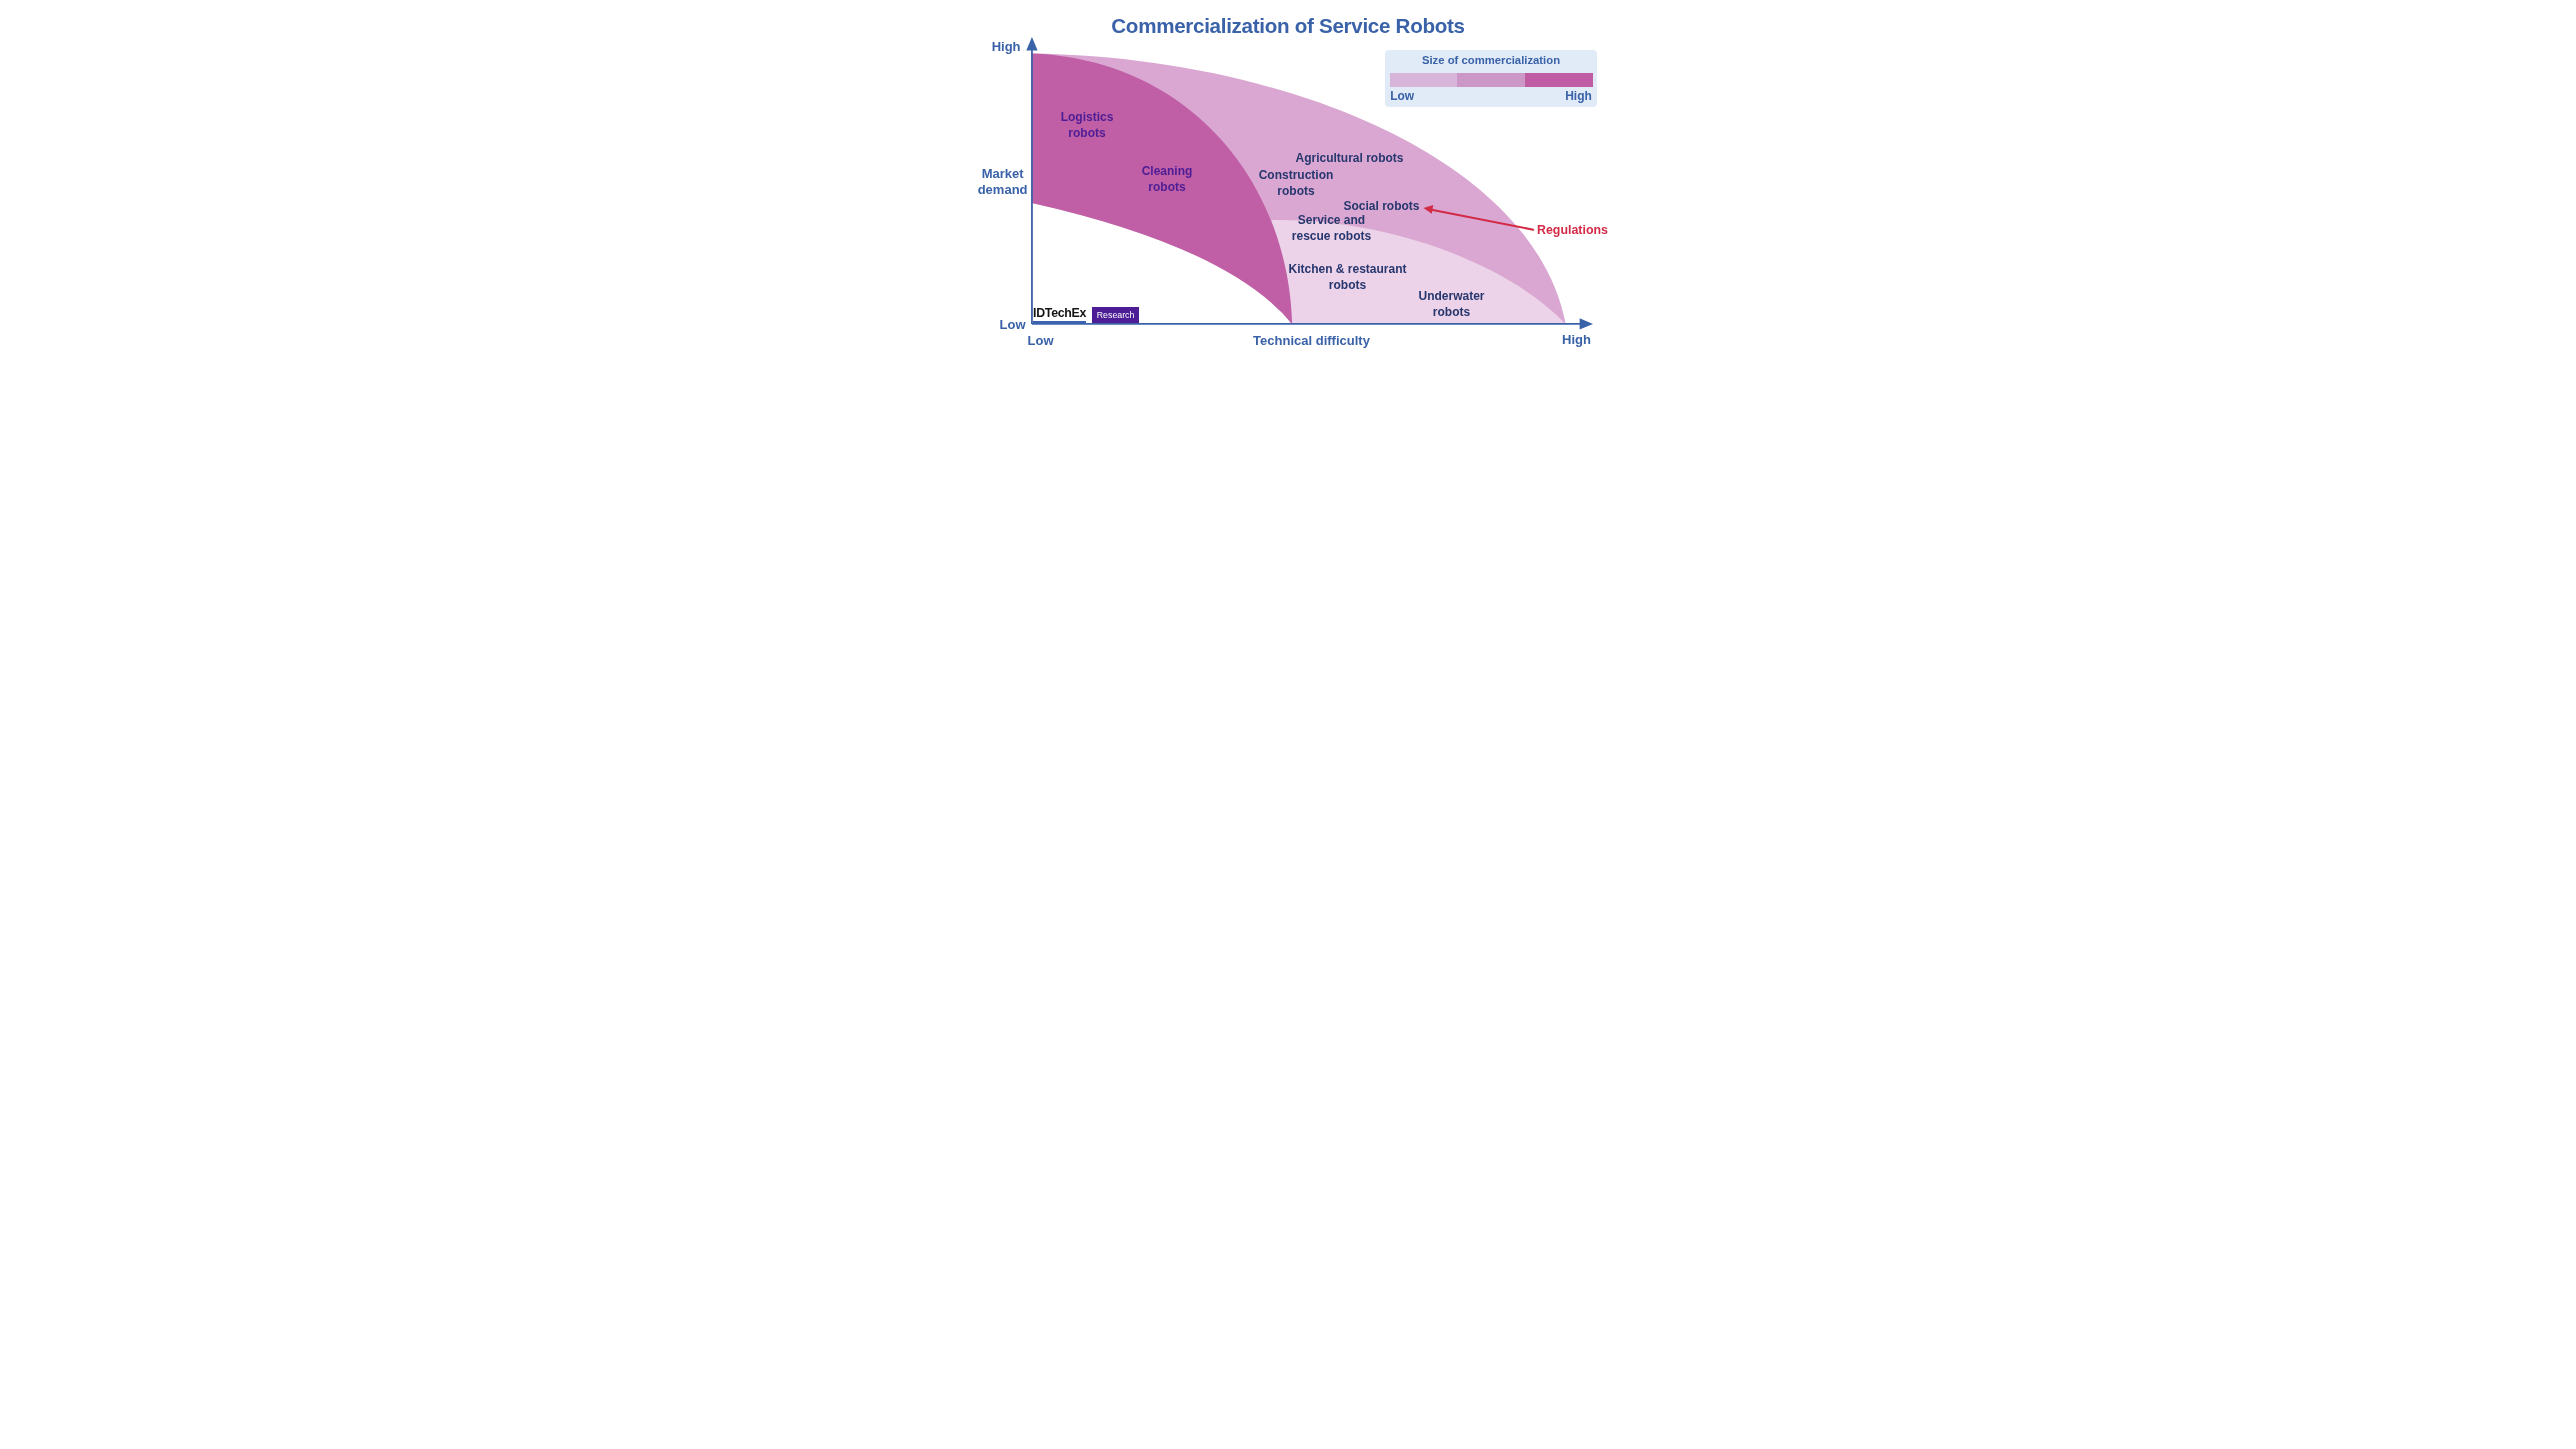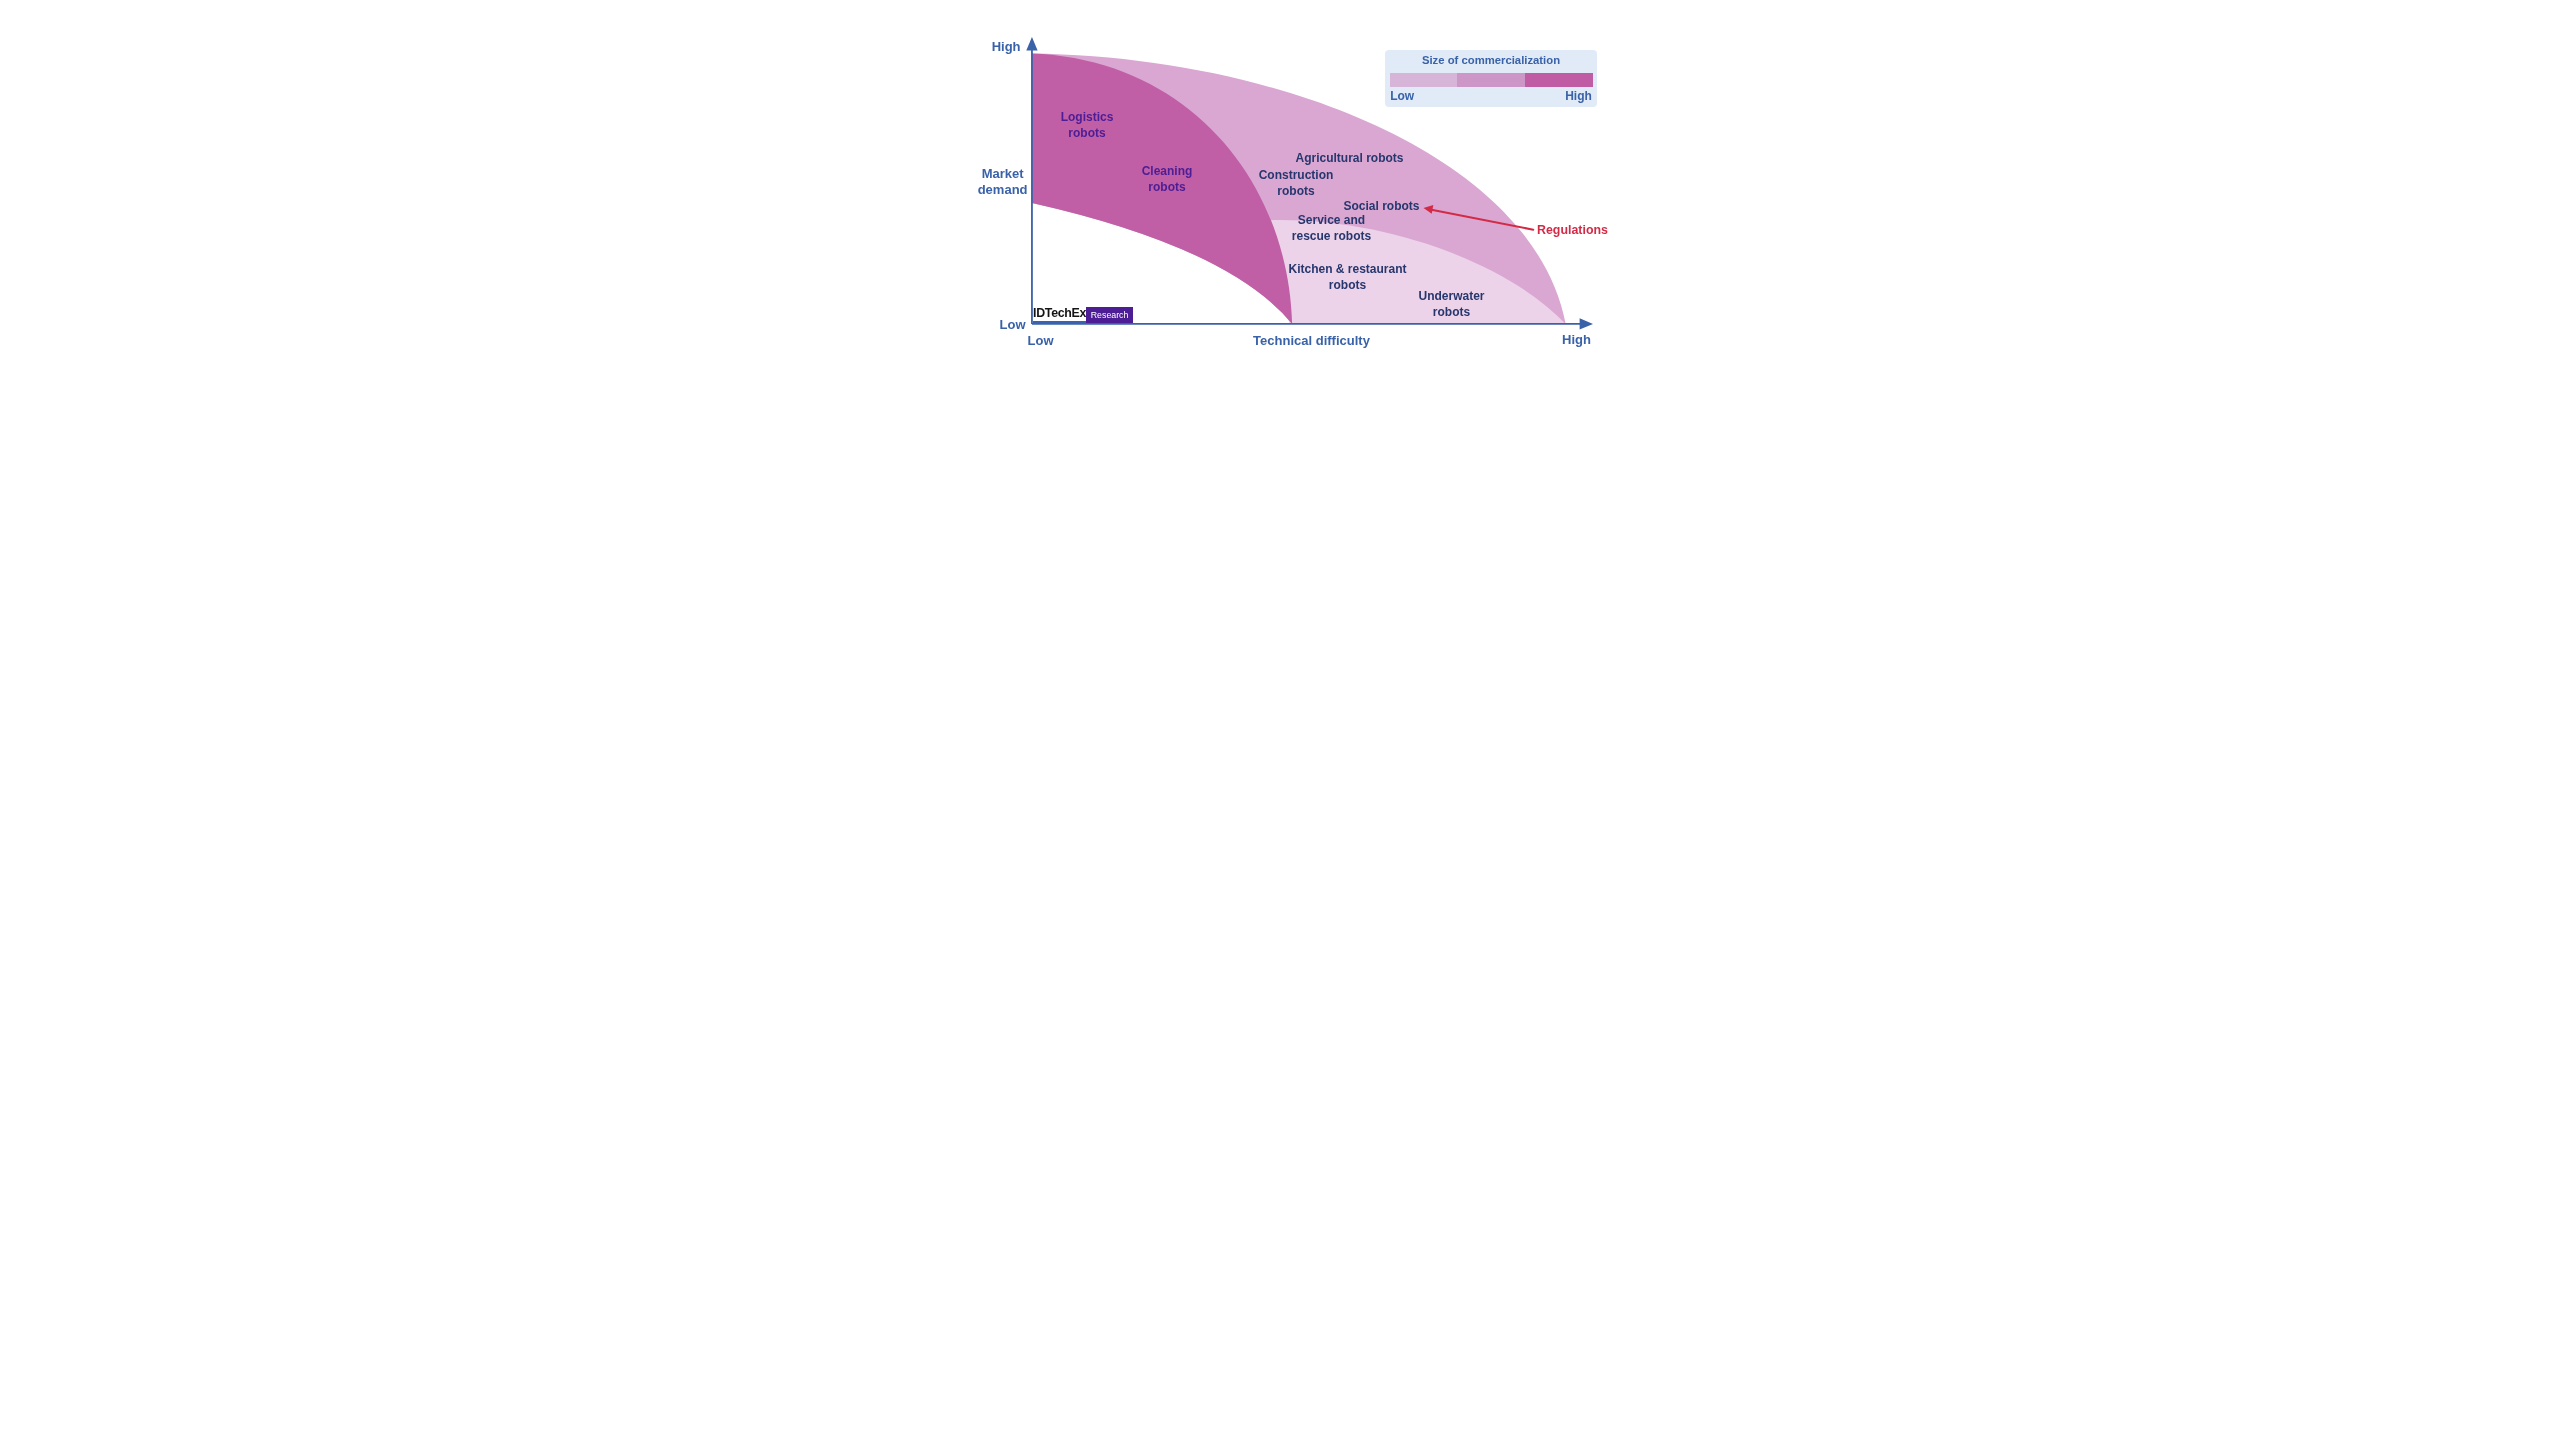--- a/index.html
+++ b/index.html
@@ -27,21 +27,21 @@
   .lbl-underwater{left:447px;top:289px;width:77px;}
   .regulations{left:571px;top:223px;width:72px;font-size:12.4px;font-weight:bold;color:#d32a46;}
   
   .legend{left:419px;top:50px;width:212px;height:57px;border-radius:4px;background:#e0ebf7;}
   .legend-title{position:absolute;left:0;right:0;top:4.1px;text-align:center;font-size:11.3px;font-weight:bold;color:#3a62a8;}
   .legend-bar{position:absolute;left:4.6px;top:23px;width:203px;height:14px;display:flex;}
   .legend-bar .seg{flex:1 1 0;}
   .legend-low{position:absolute;left:5.2px;top:39px;font-size:12px;font-weight:bold;color:#3a62a8;}
   .legend-high{position:absolute;right:5.2px;top:39px;font-size:12px;font-weight:bold;color:#3a62a8;}
   
-  .logo{left:67px;top:307px;display:flex;align-items:flex-start;gap:0;}
+  .logo{left:67px;top:307px;display:flex;align-items:flex-start;gap:6px;}
   .logo-name-wrap{display:inline-block;text-align:center;}
   .logo-name{font-size:12.4px;font-weight:800;letter-spacing:-0.3px;color:#141414;line-height:13.4px;}
   .logo-underline{height:2.1px;background:#3a62ae;margin-top:1px;}
   .logo-research{background:#3a62ae;color:#ffffff;font-size:8.8px;line-height:8.8px;padding:3.6px 4.6px 3.6px 4.6px;}
 </style>
 </head>
 <body>
 
 <div class="stage">
 
@@ -55,20 +55,21 @@
 
     <line x1="128" y1="629" x2="128" y2="95" stroke-width="3.5" stroke="#3a62a8"></line>
     <polygon points="128,72 117,98 139,98" fill="#3a62a8"></polygon>
     <line x1="128" y1="629" x2="1196" y2="629" stroke-width="3.5" stroke="#3a62a8"></line>
     <polygon points="1217,629 1191,618 1191,640" fill="#3a62a8"></polygon>
 
     <line x1="1101" y1="446" x2="901" y2="407" stroke-width="4" stroke-linecap="round" stroke="#d32a46"></line>
     <polygon points="888,404 907,398 904,415" fill="#d32a46"></polygon>
   </svg>
 
+  <div class="abs page-title">Commercialization of Service Robots</div>
 
   <div class="abs blue-lab y-high">High</div>
   <div class="abs blue-lab market-demand">Market
 demand</div>
   <div class="abs blue-lab y-low">Low</div>
 
   <div class="abs blue-lab x-low">Low</div>
   <div class="abs blue-lab x-label">Technical difficulty</div>
   <div class="abs blue-lab x-high">High</div>
 

